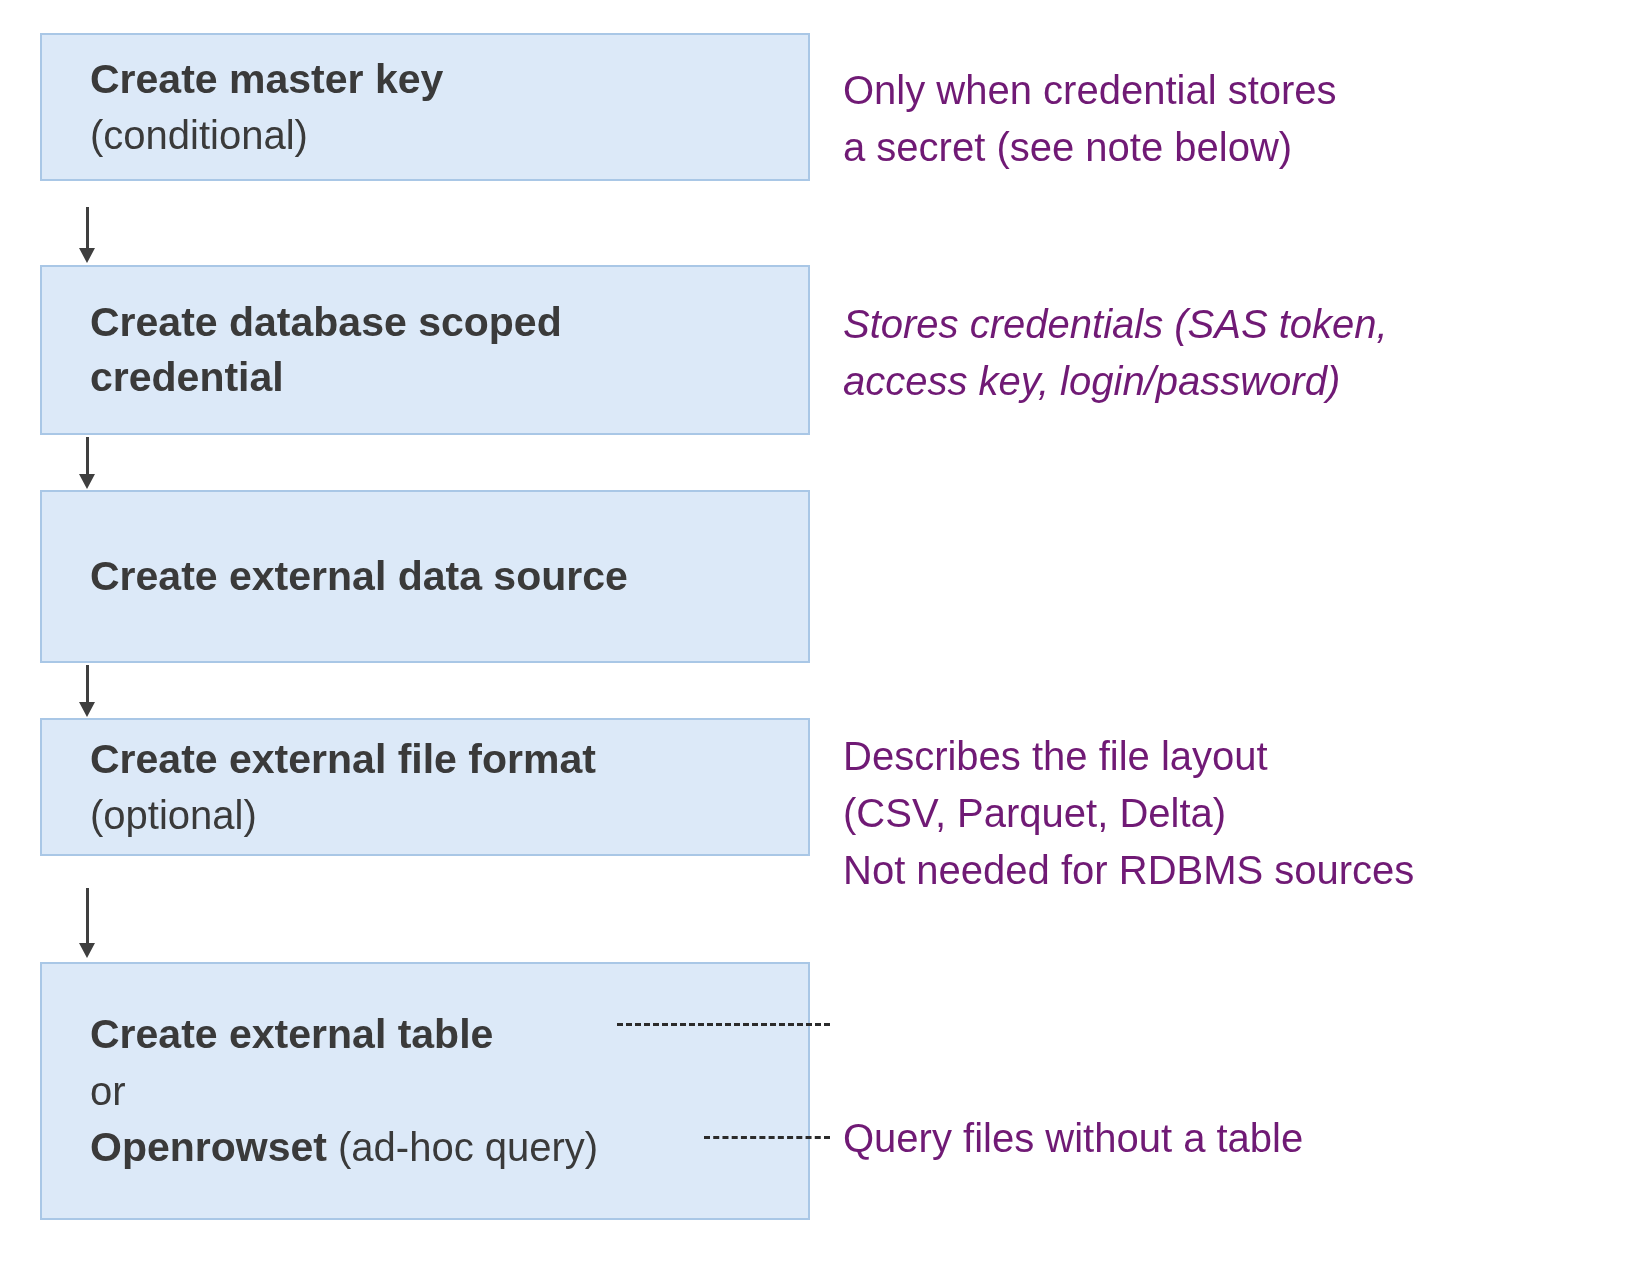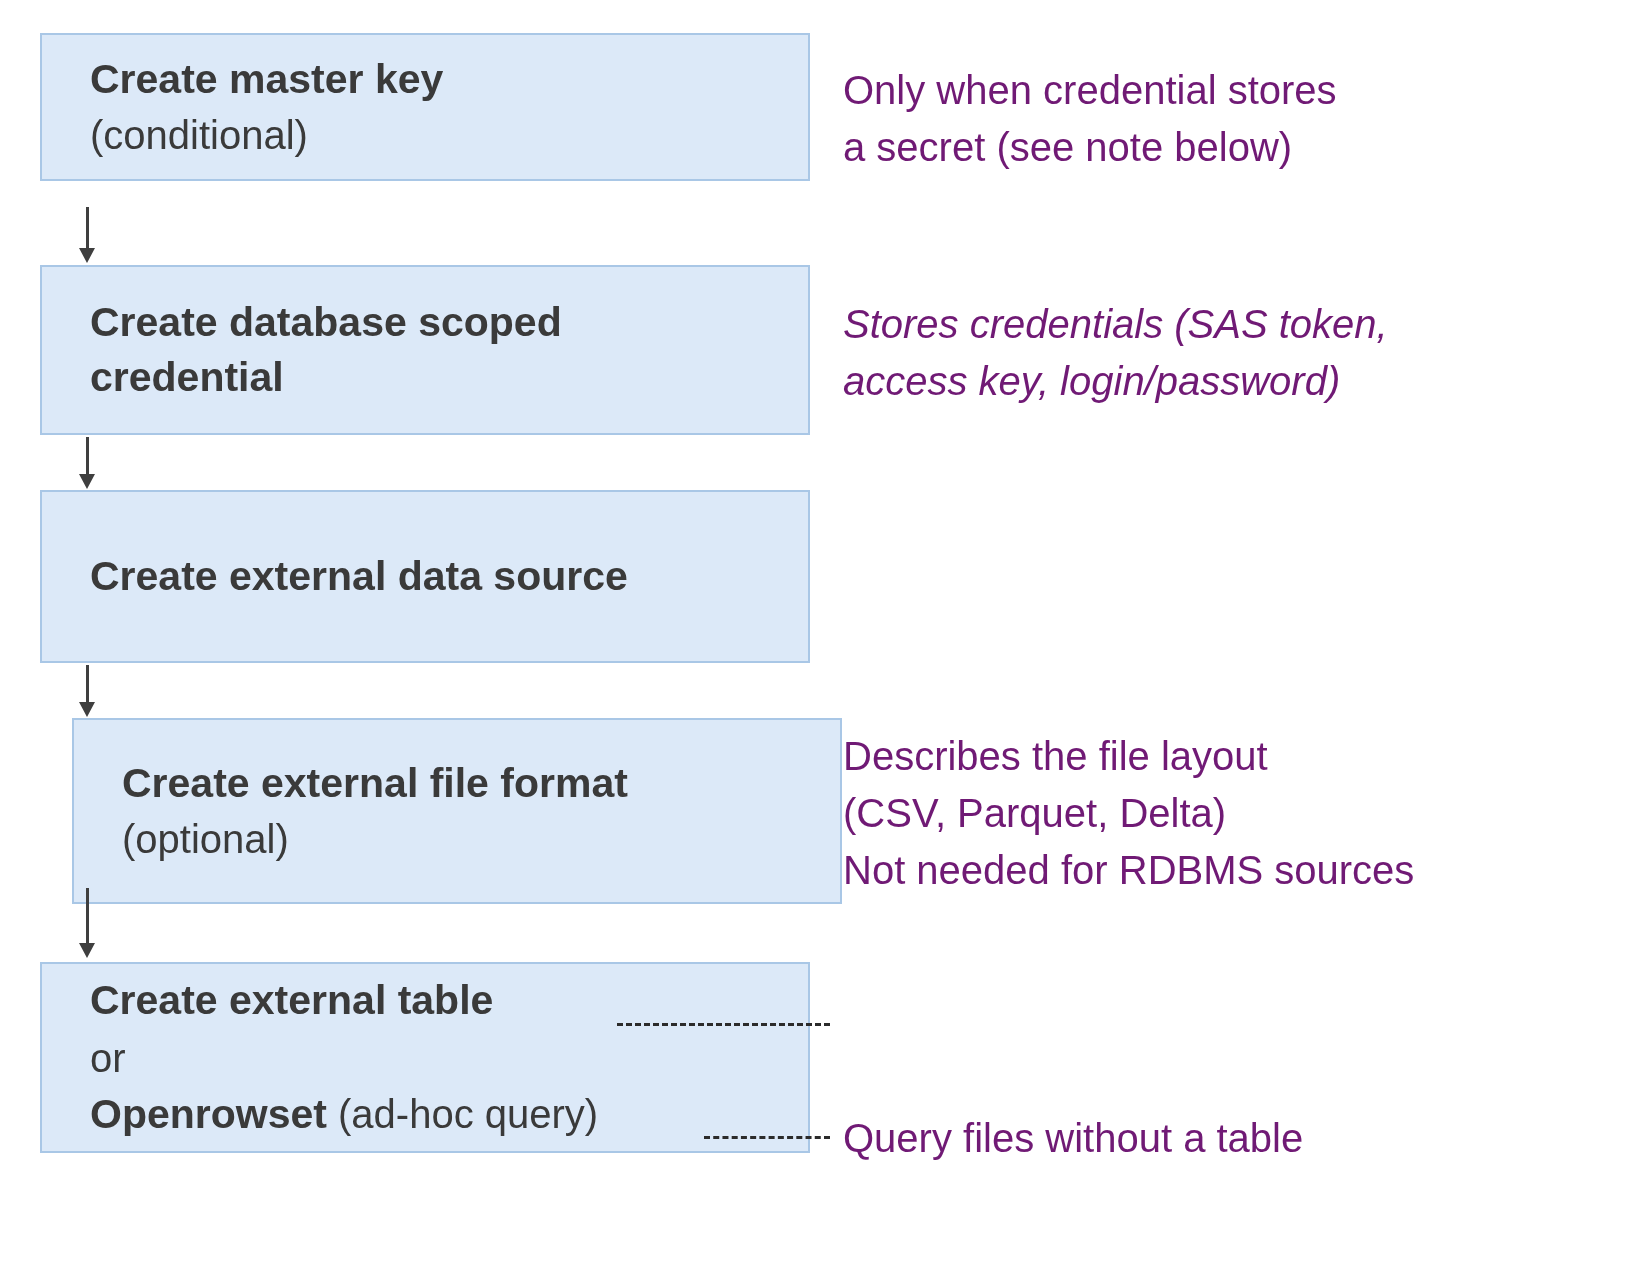--- a/index.html
+++ b/index.html
@@ -52,22 +52,22 @@
     width: 760px;
     font-size: 40px;
     line-height: 1.43;
     white-space: pre-line;
     color: #701a75;
   }
   
   .s1 { top: 33px;  height: 148px; }
   .s2 { top: 265px; height: 170px; }
   .s3 { top: 490px; height: 173px; }
-  .s4 { top: 718px; height: 186px; margin-left: 32px; }
-  .s5 { top: 962px; height: 191px; }
+  .s4 { top: 718px; height: 138px; }
+  .s5 { top: 962px; height: 258px; }
   
   .n1 { top: 62px; }
   .n2 { top: 296px; font-style: italic; }
   .n3 { top: 518px; }
   .n4 { top: 728px; }
   .n5a { top: 998px; }
   .n5b { top: 1110px; }
   
   .arrow {
     position: absolute;

